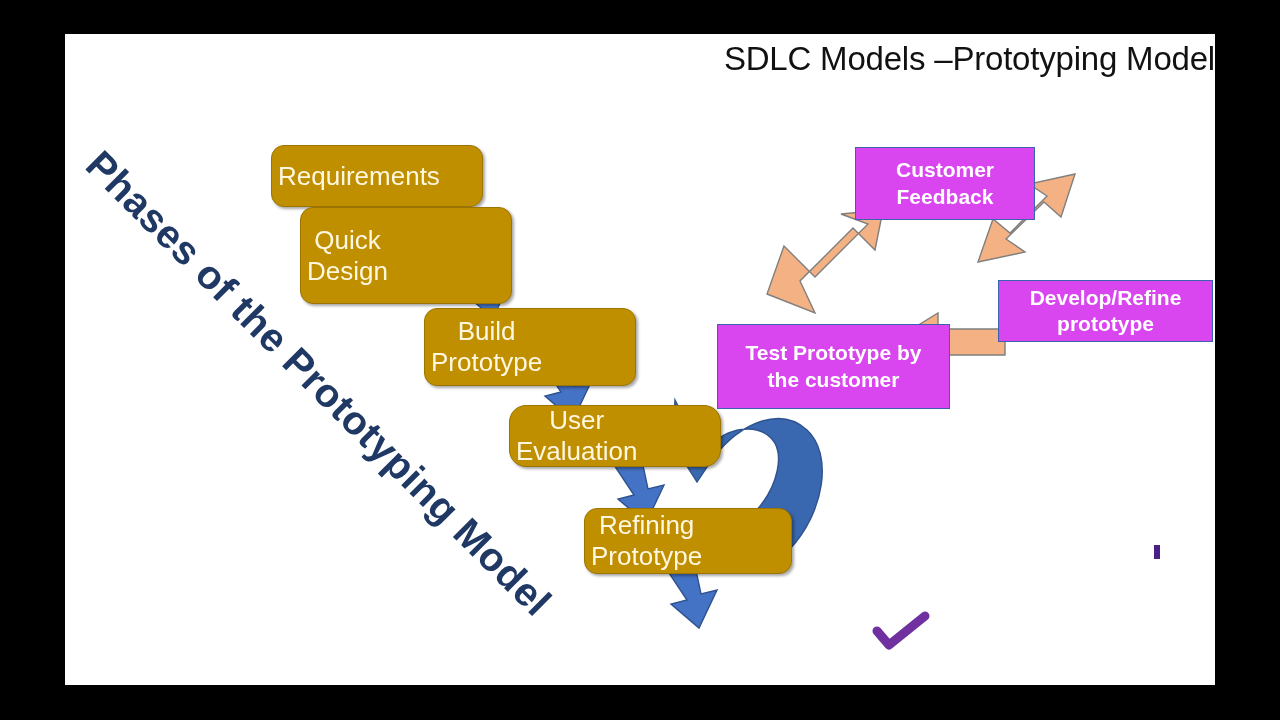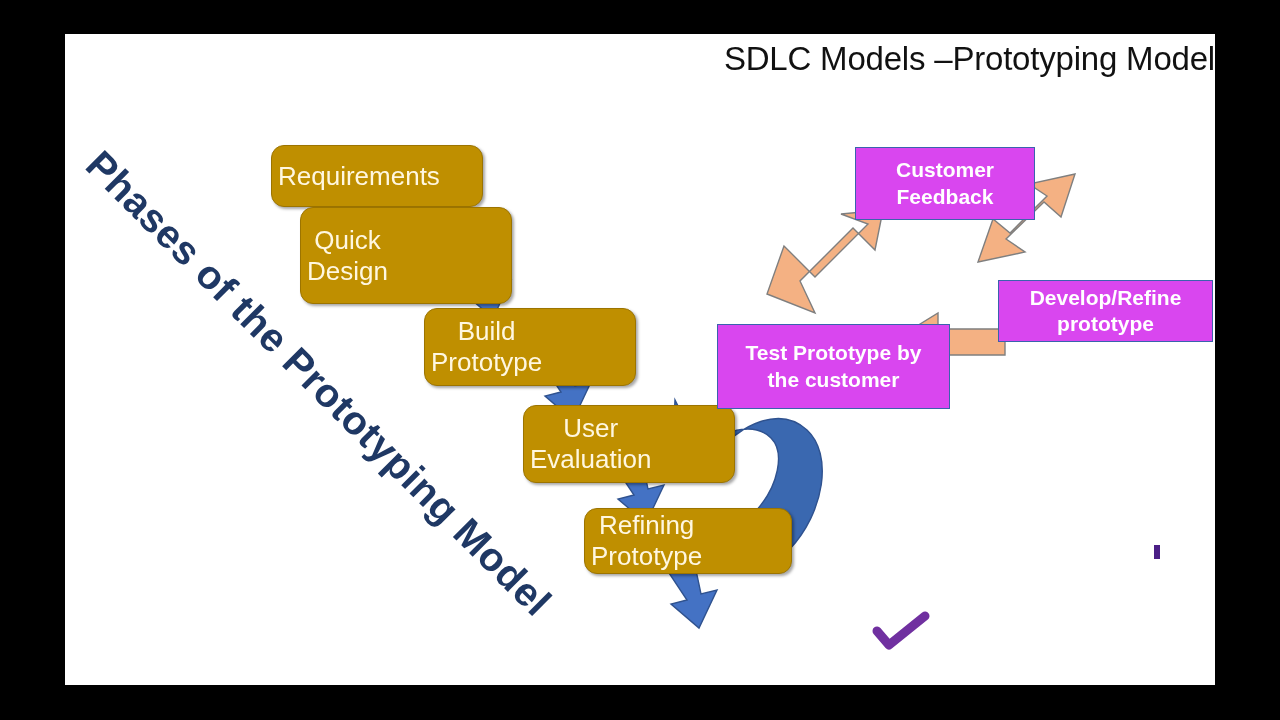--- a/index.html
+++ b/index.html
@@ -191,21 +191,21 @@
     <div class="gold-box" style="left:235px; top:173px; width:212px; height:97px;">
       <span>Quick
 Design</span>
     </div>
 
     <div class="gold-box" style="left:359px; top:274px; width:212px; height:78px;">
       <span>Build
 Prototype</span>
     </div>
 
-    <div class="gold-box" style="left:458px; top:371px; width:212px; height:78px;">
+    <div class="gold-box" style="left:444px; top:371px; width:212px; height:62px;border-radius:17px;">
       <span>User
 Evaluation</span>
     </div>
 
     <div class="gold-box" style="left:519px; top:474px; width:208px; height:66px;">
       <span>Refining
 Prototype</span>
     </div>
 
 

